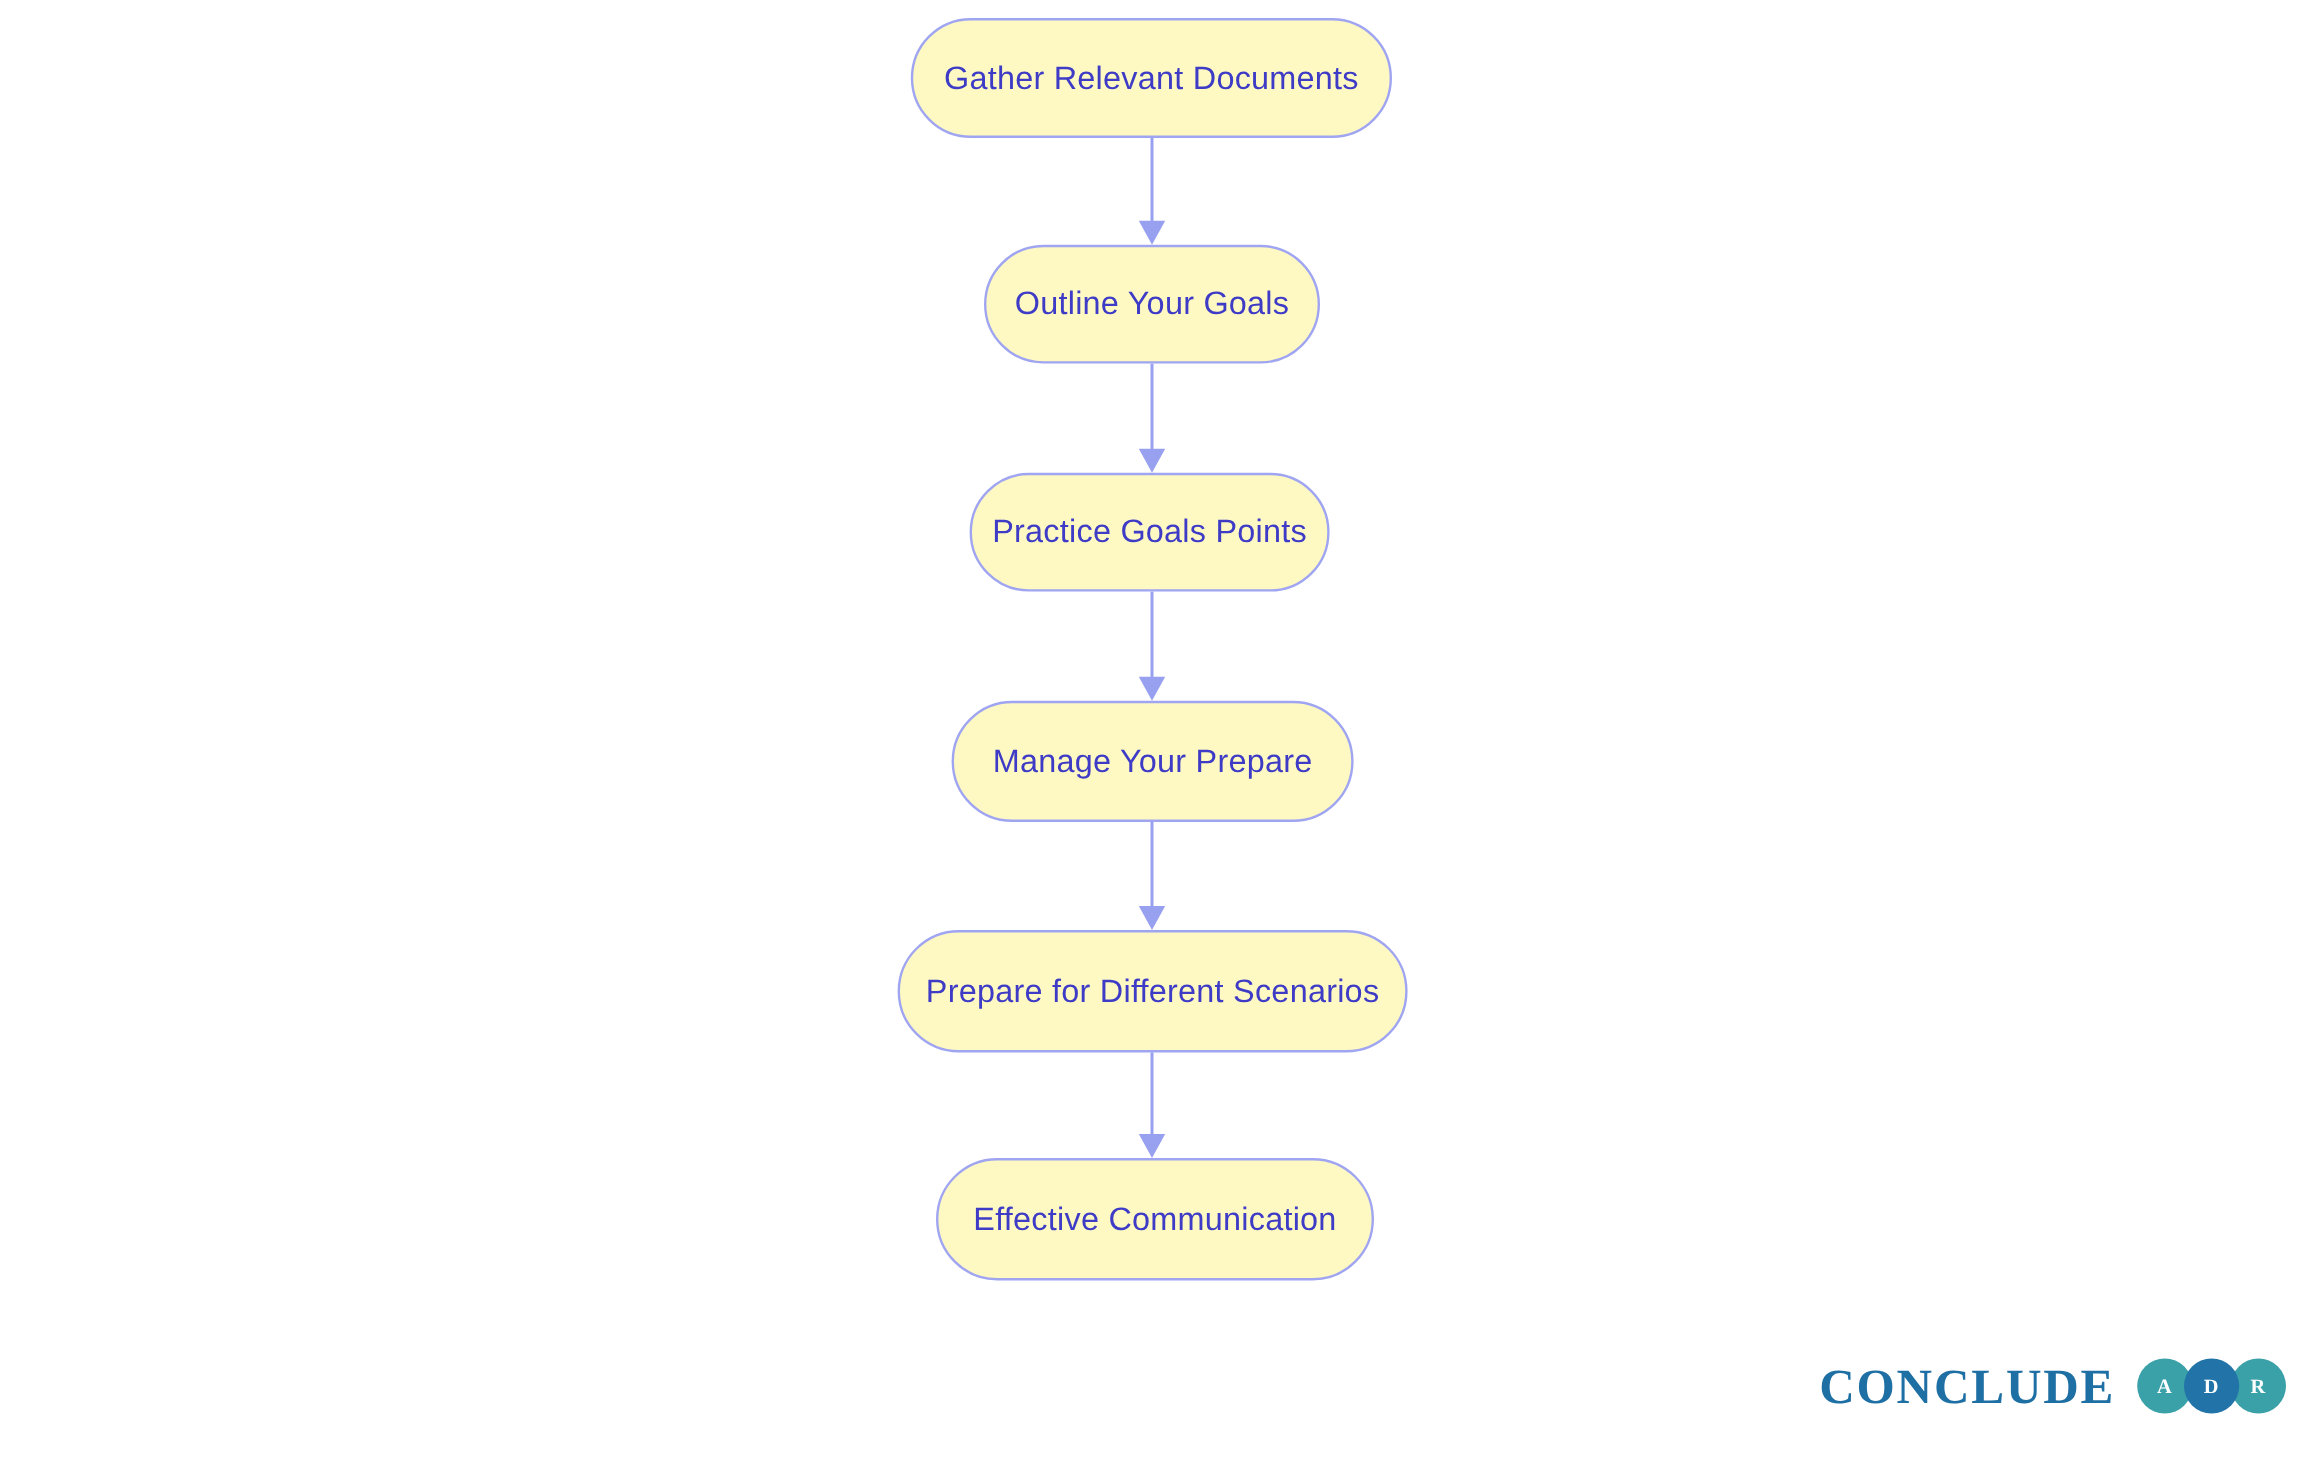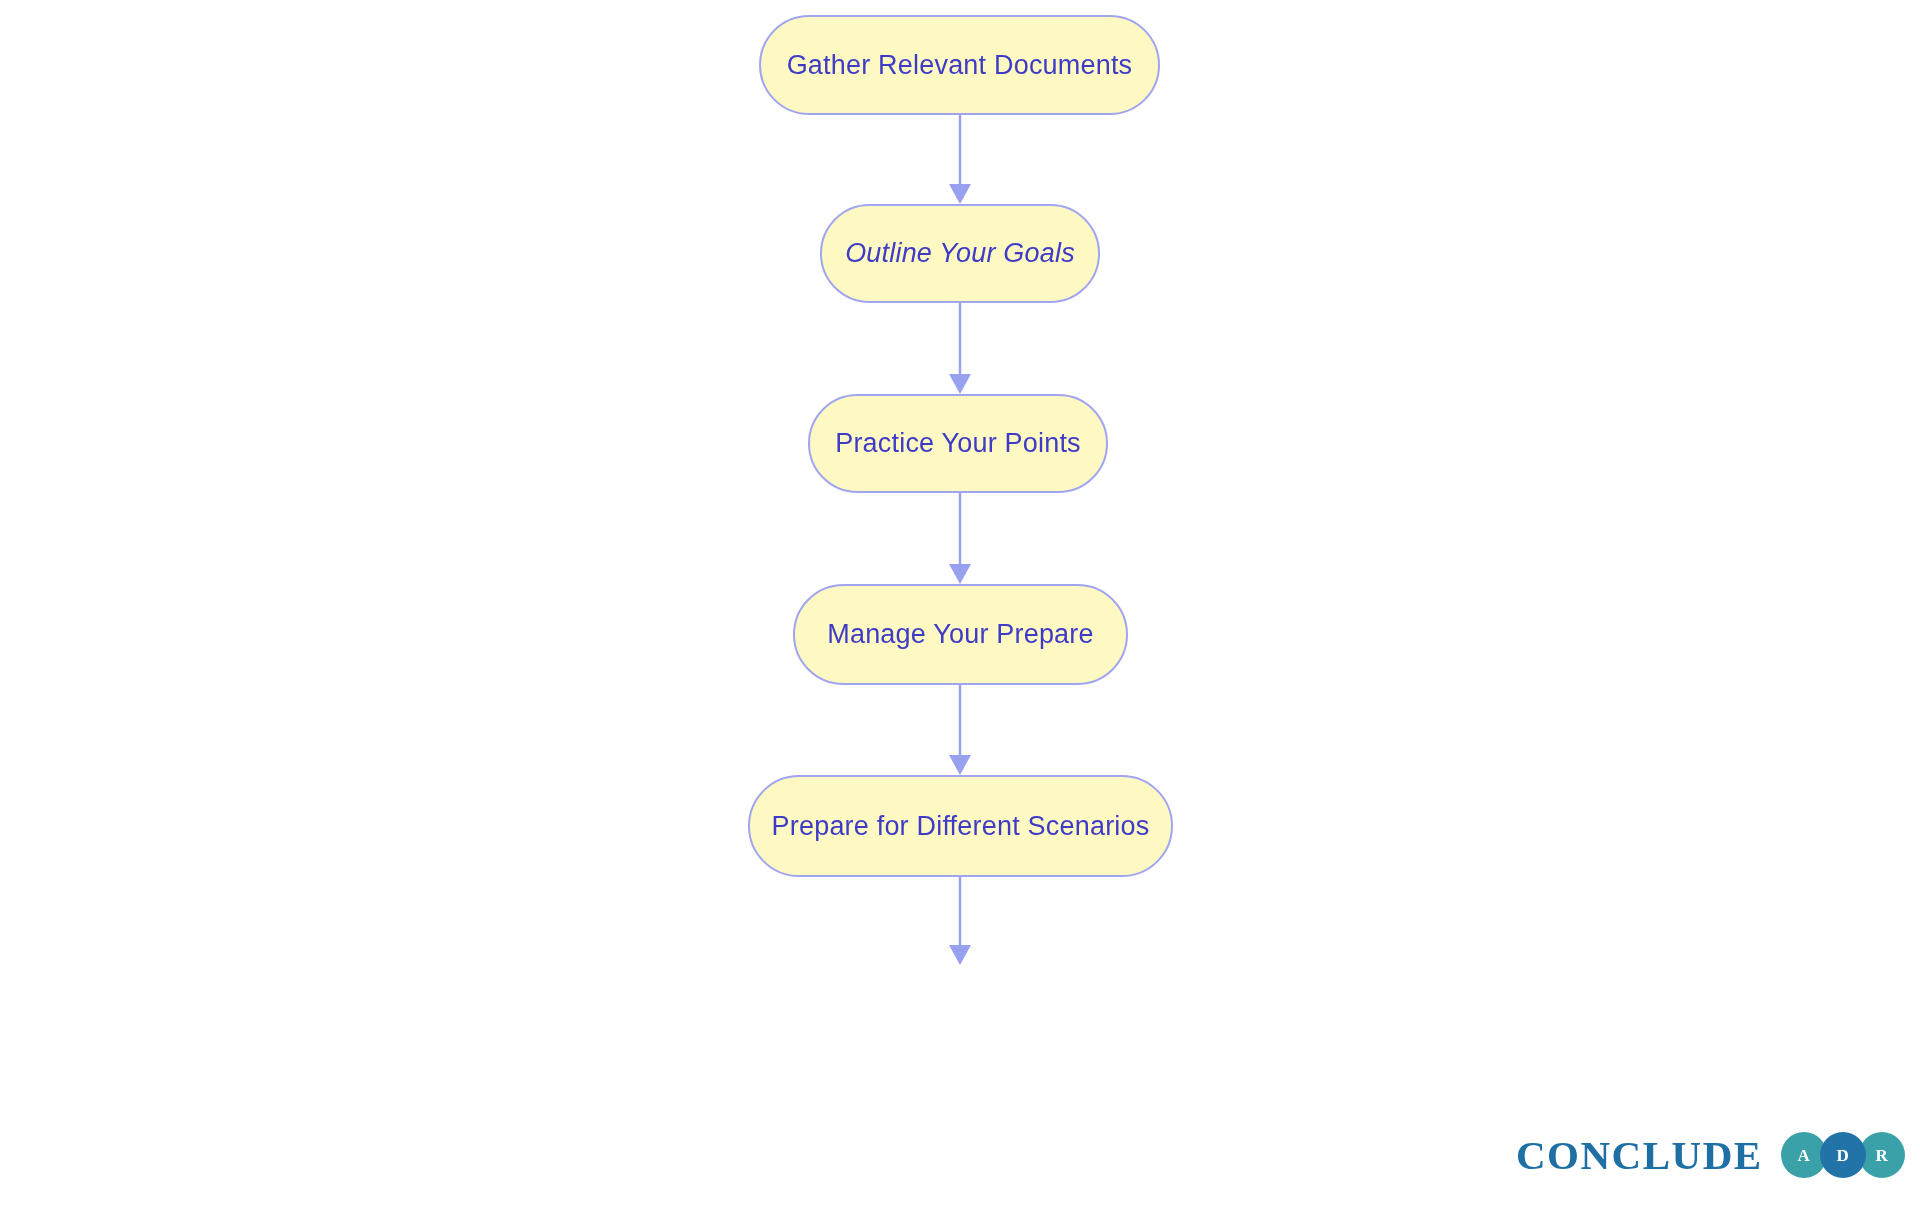--- a/index.html
+++ b/index.html
@@ -25,21 +25,21 @@
     background: #fef9c3;
     border: 2px solid #a0a5f2;
     border-radius: 52px;
     color: #3e3cc6;
     font-size: 27px;
     letter-spacing: 0.2px;
     white-space: nowrap;
     z-index: 2;
   }
   .node-1 { left: 759px; top: 15px;  width: 401px; height: 100px; }
-  .node-2 { left: 820px; top: 204px; width: 280px; height: 99px; font-style: italic;  }
+  .node-2 { left: 820px; top: 204px; width: 280px; height: 99px;  }
   .node-3 { left: 808px; top: 394px; width: 300px; height: 99px;  }
   .node-4 { left: 793px; top: 584px; width: 335px; height: 101px; }
   .node-5 { left: 748px; top: 775px; width: 425px; height: 102px; }
   .node-6 { left: 780px; top: 965px; width: 365px; height: 102px; }
 
   
   .arrows {
     position: absolute;
     left: 0;
     top: 0;
@@ -92,26 +92,27 @@
 </style>
 </head>
 <body>
 
 <div class="canvas">
 
   <div class="node node-1">Gather Relevant Documents</div>
 
   <div class="node node-2">Outline Your Goals</div>
 
-  <div class="node node-3">Practice Your Points</div>
+  <div class="node node-3">Practice Goals Points</div>
 
   <div class="node node-4">Manage Your Prepare</div>
 
   <div class="node node-5">Prepare for Different Scenarios</div>
 
+  <div class="node node-6">Effective Communication</div>
 
   <svg class="arrows" viewBox="0 0 1920 1215" xmlns="http://www.w3.org/2000/svg">
     <g>
       <line class="arrow-line" x1="960" y1="115" x2="960" y2="186"></line>
       <polygon class="arrow-head" points="949,184 971,184 960,204"></polygon>
     </g>
     <g>
       <line class="arrow-line" x1="960" y1="303" x2="960" y2="376"></line>
       <polygon class="arrow-head" points="949,374 971,374 960,394"></polygon>
     </g>

